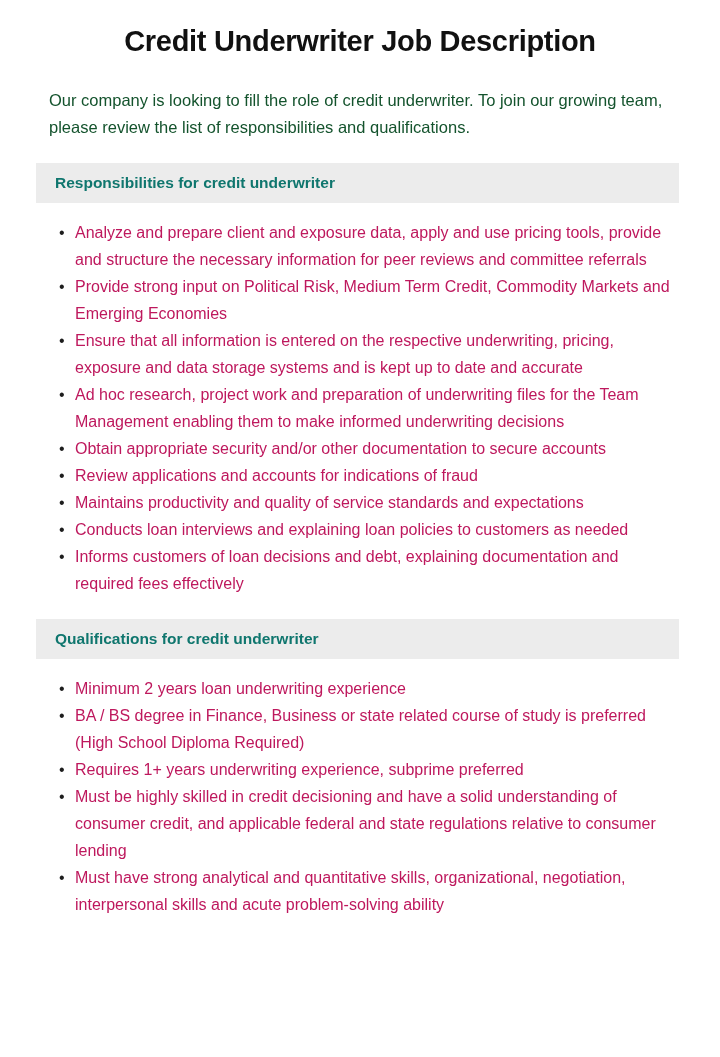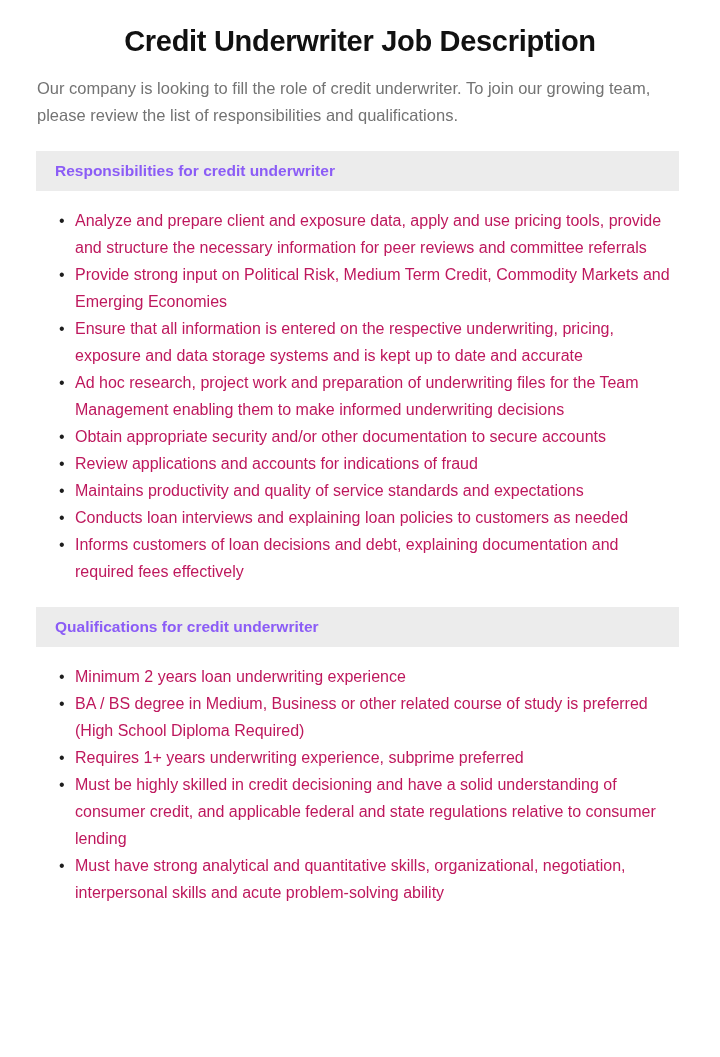--- a/index.html
+++ b/index.html
@@ -25,34 +25,34 @@
     text-align: center;
     letter-spacing: -0.3px;
     color: #111111;
     margin: 0;
     padding: 6px 20px 0 20px;
     line-height: 38px;
   }
   .intro {
     font-size: 16.5px;
     line-height: 27px;
-    color: #737373;
-    margin: 0;
+    color: #14532d;
+    margin: 12px;
     padding: 15px 25px 0 21px;
   }
   .section {
     margin: 0;
   }
   .section-header {
     background: #ececec;
     margin: 22px 25px 0 20px;
     padding: 10px 0 10px 19px;
     font-size: 15.5px;
     font-weight: bold;
-    color: #8b5cf6;
+    color: #0f766e;
     line-height: 20px;
   }
   ul.bullets {
     list-style: none;
     margin: 0;
     padding: 16px 25px 0 21px;
   }
   ul.bullets li {
     position: relative;
     font-size: 16px;
@@ -95,20 +95,20 @@
         <li>Maintains productivity and quality of service standards and expectations</li>
         <li>Conducts loan interviews and explaining loan policies to customers as needed</li>
         <li>Informs customers of loan decisions and debt, explaining documentation and required fees effectively</li>
       </ul>
   </div>
 
   <div class="section section-qualifications">
     <div class="section-header">Qualifications for credit underwriter</div>
     <ul class="bullets">
         <li>Minimum 2 years loan underwriting experience</li>
-        <li>BA / BS degree in Medium, Business or other related course of study is preferred (High School Diploma Required)</li>
+        <li>BA / BS degree in Finance, Business or state related course of study is preferred (High School Diploma Required)</li>
         <li>Requires 1+ years underwriting experience, subprime preferred</li>
         <li>Must be highly skilled in credit decisioning and have a solid understanding of consumer credit, and applicable federal and state regulations relative to consumer lending</li>
         <li>Must have strong analytical and quantitative skills, organizational, negotiation, interpersonal skills and acute problem-solving ability</li>
       </ul>
   </div>
 
 </div>
 
 </body></html>

